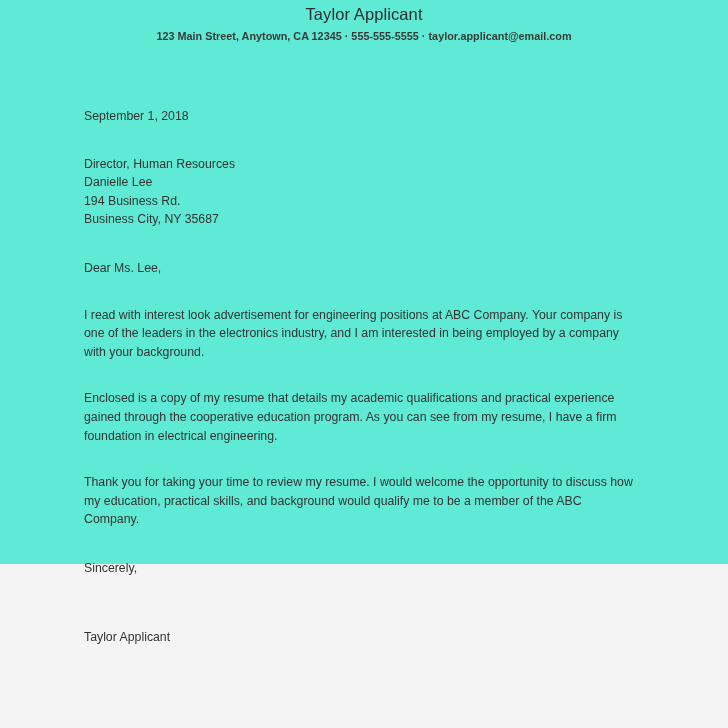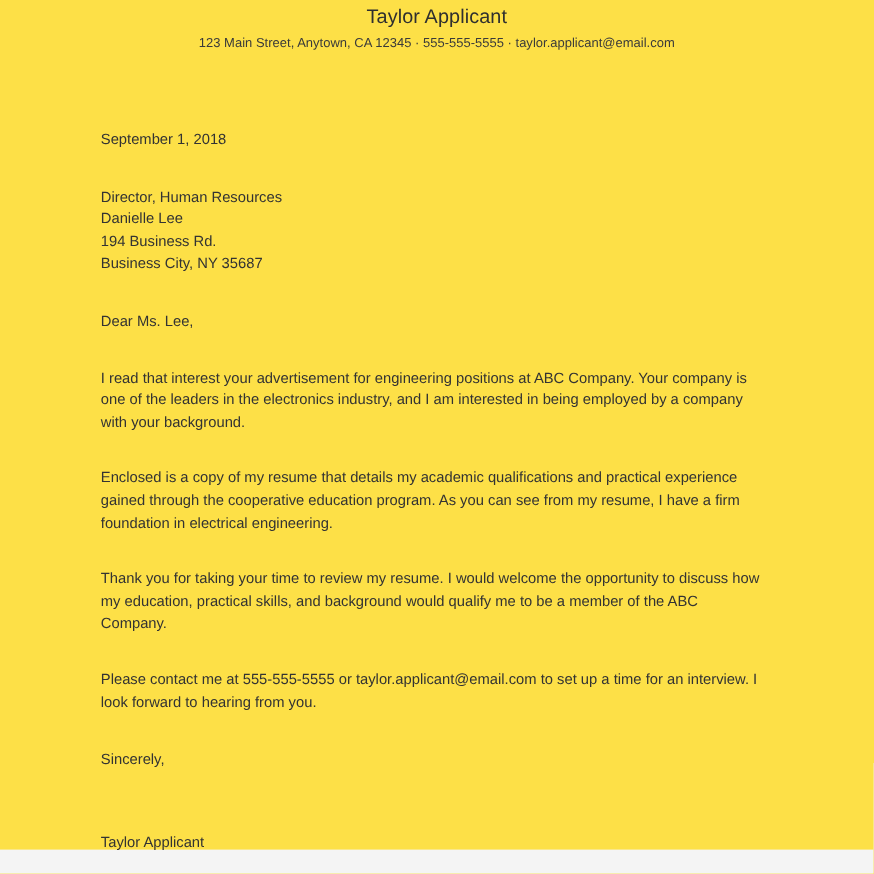--- a/index.html
+++ b/index.html
@@ -11,41 +11,41 @@
     height: 728px;
     background: #f4f4f4;
     font-family: "Liberation Sans", sans-serif;
     color: #333333;
     overflow: hidden;
   }
 
   .page {
     position: relative;
     width: 728px;
-    height: 708px;
-    background: #fde047;
+    height: 564px;
+    background: #5eead4;
     box-sizing: border-box;
   }
 
   
   .letterhead {
     padding-top: 4px;
     text-align: center;
   }
   .letterhead-name {
     font-size: 16.5px;
     font-weight: 400;
     letter-spacing: 0.1px;
     color: #2f2f2f;
     line-height: 20px;
     margin: 0;
   }
   .letterhead-contact {
     font-size: 10.8px;
-    font-weight: normal;
+    font-weight: bold;
     color: #3a3a3a;
     line-height: 15px;
     margin: 5px 0 0 0;
     letter-spacing: 0.02px;
   }
 
   
   .letter {
     position: absolute;
     left: 84px;
@@ -110,24 +110,23 @@
     <ul class="recipient-block">
       <li>Director, Human Resources</li>
       <li>Danielle Lee</li>
       <li>194 Business Rd.</li>
       <li>Business City, NY 35687</li>
     </ul>
 
     <p class="salutation">Dear Ms. Lee,</p>
 
     <div class="body-paragraphs">
-      <p class="body-paragraph">I read that interest your advertisement for engineering positions at ABC Company. Your company is one of the leaders in the electronics industry, and I am interested in being employed by a company with your background.</p>
+      <p class="body-paragraph">I read with interest look advertisement for engineering positions at ABC Company. Your company is one of the leaders in the electronics industry, and I am interested in being employed by a company with your background.</p>
       <p class="body-paragraph">Enclosed is a copy of my resume that details my academic qualifications and practical experience gained through the cooperative education program. As you can see from my resume, I have a firm foundation in electrical engineering.</p>
       <p class="body-paragraph">Thank you for taking your time to review my resume. I would welcome the opportunity to discuss how my education, practical skills, and background would qualify me to be a member of the ABC Company.</p>
-      <p class="body-paragraph">Please contact me at 555-555-5555 or taylor.applicant@email.com to set up a time for an interview. I look forward to hearing from you.</p>
     </div>
 
     <p class="closing">Sincerely,</p>
 
     <div class="signature-space"></div>
 
     <p class="signature-name">Taylor Applicant</p>
 
   </section>
 

